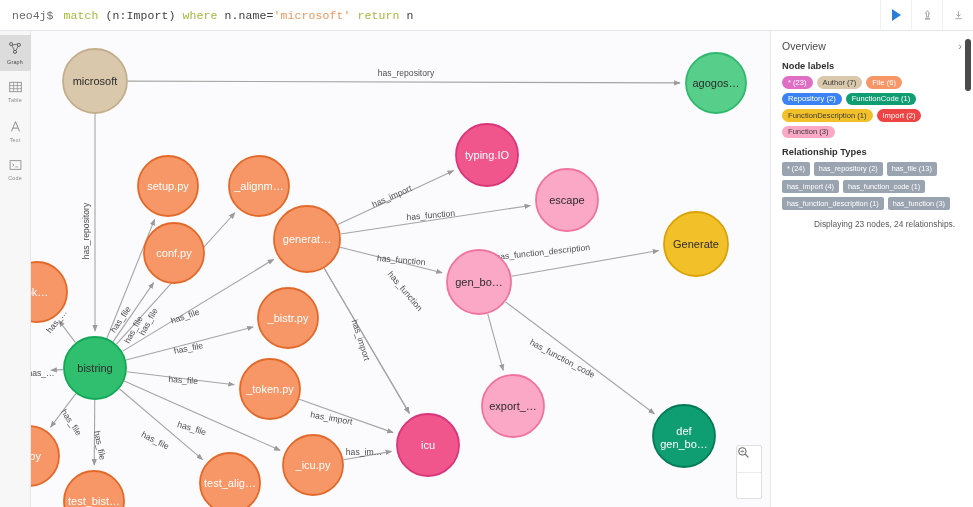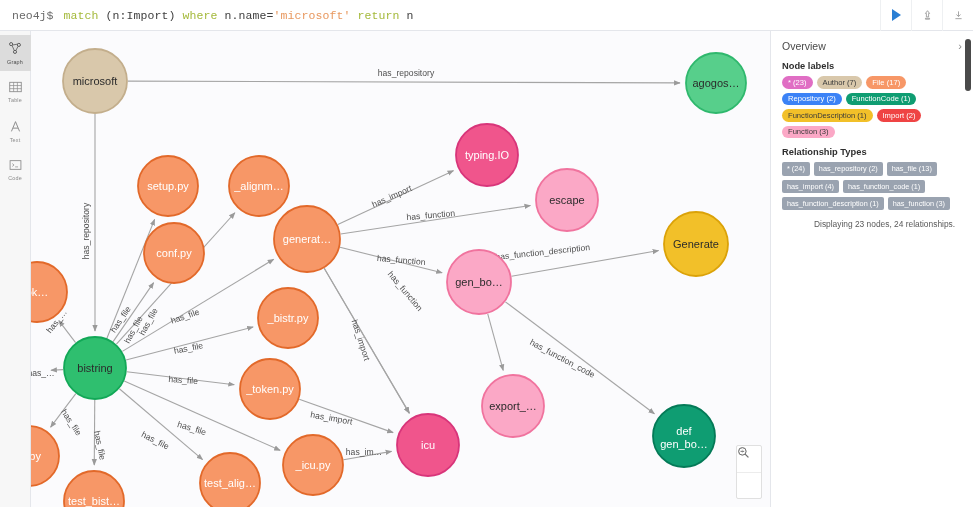--- a/index.html
+++ b/index.html
@@ -344,21 +344,21 @@
 
   <div class="panel">
     <div class="panel-head">
       <span class="panel-title">Overview</span>
       <span class="chev">›</span>
     </div>
     <div class="sec-title">Node labels</div>
     <div class="chips" id="node-label-chips">
         <div class="chip" style="background: rgb(224, 110, 196);">* (23)</div>
         <div class="chip dark-text" style="background: rgb(217, 200, 171);">Author (7)</div>
-        <div class="chip" style="background: rgb(247, 151, 103);">File (17)</div>
+        <div class="chip" style="background: rgb(247, 151, 103);">File (6)</div>
         <div class="chip" style="background: #3b82f6;">Repository (2)</div>
         <div class="chip" style="background: rgb(15, 157, 114);">FunctionCode (1)</div>
         <div class="chip dark-text" style="background: rgb(242, 192, 41);">FunctionDescription (1)</div>
         <div class="chip" style="background: #ef4444;">Import (2)</div>
         <div class="chip dark-text" style="background: rgb(251, 168, 198);">Function (3)</div>
       </div>
     <div class="sec-title">Relationship Types</div>
     <div class="chips" id="rel-type-chips">
         <div class="rel-chip">* (24)</div>
         <div class="rel-chip">has_repository (2)</div>

